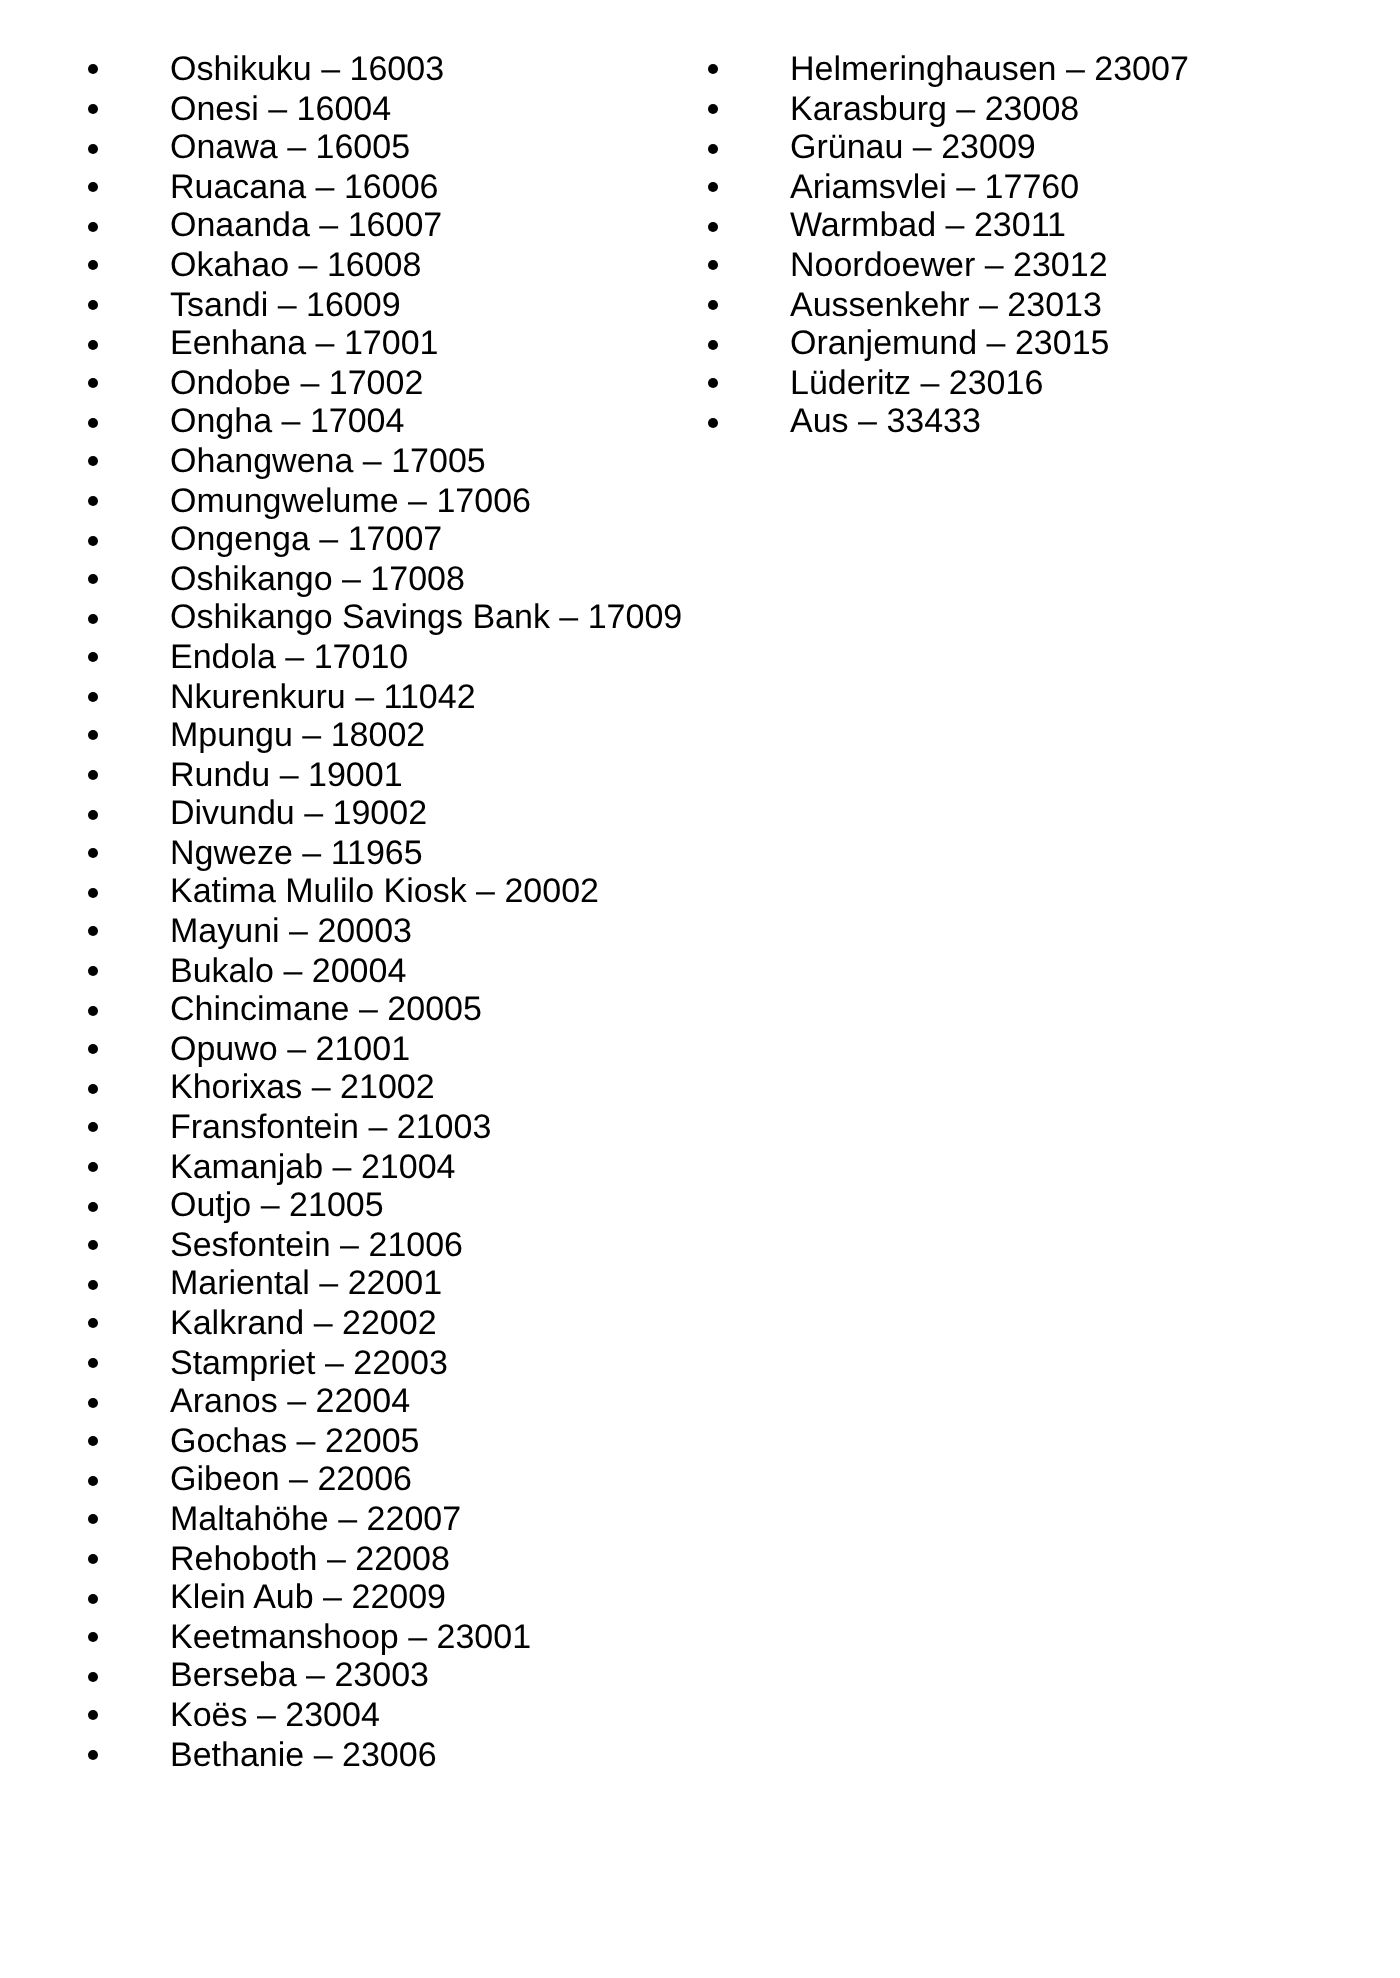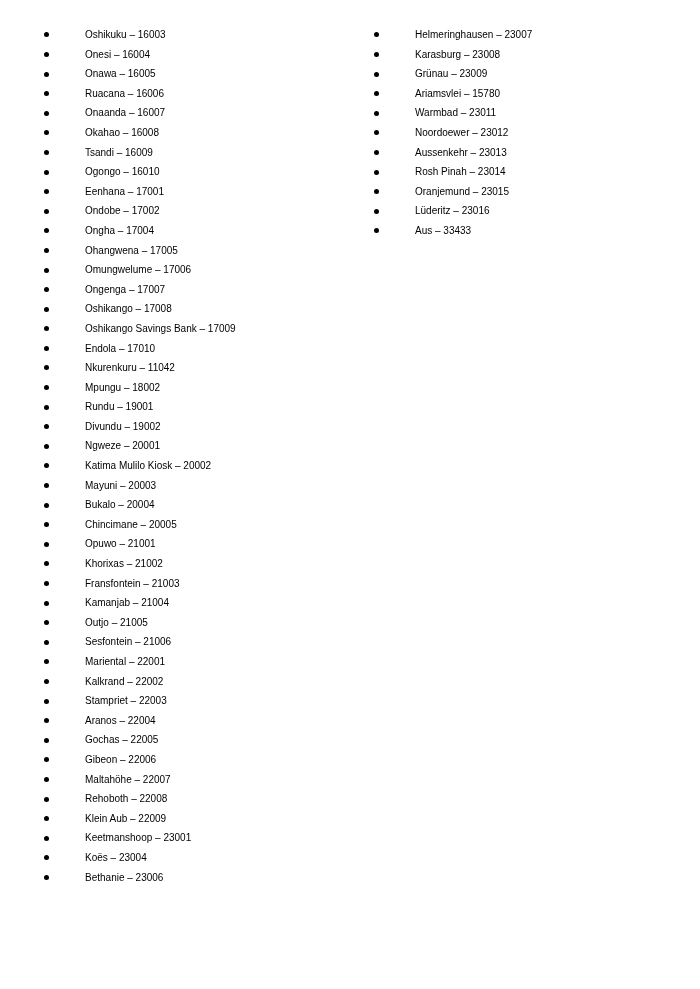--- a/index.html
+++ b/index.html
@@ -20,26 +20,26 @@
     overflow: hidden;
   }
   ul.col {
     list-style: none;
     margin: 0;
     padding: 0;
     position: absolute;
     top: 25px;
   }
   .col-left  { left: 44px;  width: 305px; }
-  .col-right { left: 374px; width: 320px; }
+  .col-right { left: 354px; width: 320px; }
   li.list-item {
     position: relative;
     padding-left: 41px;
     line-height: 19.6px;
-    font-size: 10px;
+    font-size: 17px;
     color: var(--text-color, #000000);
     white-space: nowrap;
   }
   .bullet {
     position: absolute;
     left: 0;
     top: 7.4px;
     width: 5px;
     height: 5px;
     border-radius: 50%;
@@ -51,64 +51,63 @@
 
 <div class="page">
   <ul class="col col-left">
       <li class="list-item"><span class="bullet"></span><span>Oshikuku – 16003</span></li>
       <li class="list-item"><span class="bullet"></span><span>Onesi – 16004</span></li>
       <li class="list-item"><span class="bullet"></span><span>Onawa – 16005</span></li>
       <li class="list-item"><span class="bullet"></span><span>Ruacana – 16006</span></li>
       <li class="list-item"><span class="bullet"></span><span>Onaanda – 16007</span></li>
       <li class="list-item"><span class="bullet"></span><span>Okahao – 16008</span></li>
       <li class="list-item"><span class="bullet"></span><span>Tsandi – 16009</span></li>
-      <li class="list-item"><span class="bullet"></span><span>Ogongo – 16010</span></li>
       <li class="list-item"><span class="bullet"></span><span>Eenhana – 17001</span></li>
       <li class="list-item"><span class="bullet"></span><span>Ondobe – 17002</span></li>
       <li class="list-item"><span class="bullet"></span><span>Ongha – 17004</span></li>
       <li class="list-item"><span class="bullet"></span><span>Ohangwena – 17005</span></li>
       <li class="list-item"><span class="bullet"></span><span>Omungwelume – 17006</span></li>
       <li class="list-item"><span class="bullet"></span><span>Ongenga – 17007</span></li>
       <li class="list-item"><span class="bullet"></span><span>Oshikango – 17008</span></li>
       <li class="list-item"><span class="bullet"></span><span>Oshikango Savings Bank – 17009</span></li>
       <li class="list-item"><span class="bullet"></span><span>Endola – 17010</span></li>
       <li class="list-item"><span class="bullet"></span><span>Nkurenkuru – 11042</span></li>
       <li class="list-item"><span class="bullet"></span><span>Mpungu – 18002</span></li>
       <li class="list-item"><span class="bullet"></span><span>Rundu – 19001</span></li>
       <li class="list-item"><span class="bullet"></span><span>Divundu – 19002</span></li>
-      <li class="list-item"><span class="bullet"></span><span>Ngweze – 20001</span></li>
+      <li class="list-item"><span class="bullet"></span><span>Ngweze – 11965</span></li>
       <li class="list-item"><span class="bullet"></span><span>Katima Mulilo Kiosk – 20002</span></li>
       <li class="list-item"><span class="bullet"></span><span>Mayuni – 20003</span></li>
       <li class="list-item"><span class="bullet"></span><span>Bukalo – 20004</span></li>
       <li class="list-item"><span class="bullet"></span><span>Chincimane – 20005</span></li>
       <li class="list-item"><span class="bullet"></span><span>Opuwo – 21001</span></li>
       <li class="list-item"><span class="bullet"></span><span>Khorixas – 21002</span></li>
       <li class="list-item"><span class="bullet"></span><span>Fransfontein – 21003</span></li>
       <li class="list-item"><span class="bullet"></span><span>Kamanjab – 21004</span></li>
       <li class="list-item"><span class="bullet"></span><span>Outjo – 21005</span></li>
       <li class="list-item"><span class="bullet"></span><span>Sesfontein – 21006</span></li>
       <li class="list-item"><span class="bullet"></span><span>Mariental – 22001</span></li>
       <li class="list-item"><span class="bullet"></span><span>Kalkrand – 22002</span></li>
       <li class="list-item"><span class="bullet"></span><span>Stampriet – 22003</span></li>
       <li class="list-item"><span class="bullet"></span><span>Aranos – 22004</span></li>
       <li class="list-item"><span class="bullet"></span><span>Gochas – 22005</span></li>
       <li class="list-item"><span class="bullet"></span><span>Gibeon – 22006</span></li>
       <li class="list-item"><span class="bullet"></span><span>Maltahöhe – 22007</span></li>
       <li class="list-item"><span class="bullet"></span><span>Rehoboth – 22008</span></li>
       <li class="list-item"><span class="bullet"></span><span>Klein Aub – 22009</span></li>
       <li class="list-item"><span class="bullet"></span><span>Keetmanshoop – 23001</span></li>
+      <li class="list-item"><span class="bullet"></span><span>Berseba – 23003</span></li>
       <li class="list-item"><span class="bullet"></span><span>Koës – 23004</span></li>
       <li class="list-item"><span class="bullet"></span><span>Bethanie – 23006</span></li>
     </ul>
   <ul class="col col-right">
       <li class="list-item"><span class="bullet"></span><span>Helmeringhausen – 23007</span></li>
       <li class="list-item"><span class="bullet"></span><span>Karasburg – 23008</span></li>
       <li class="list-item"><span class="bullet"></span><span>Grünau – 23009</span></li>
-      <li class="list-item"><span class="bullet"></span><span>Ariamsvlei – 15780</span></li>
+      <li class="list-item"><span class="bullet"></span><span>Ariamsvlei – 17760</span></li>
       <li class="list-item"><span class="bullet"></span><span>Warmbad – 23011</span></li>
       <li class="list-item"><span class="bullet"></span><span>Noordoewer – 23012</span></li>
       <li class="list-item"><span class="bullet"></span><span>Aussenkehr – 23013</span></li>
-      <li class="list-item"><span class="bullet"></span><span>Rosh Pinah – 23014</span></li>
       <li class="list-item"><span class="bullet"></span><span>Oranjemund – 23015</span></li>
       <li class="list-item"><span class="bullet"></span><span>Lüderitz – 23016</span></li>
       <li class="list-item"><span class="bullet"></span><span>Aus – 33433</span></li>
     </ul>
 </div>
 
 </body></html>

